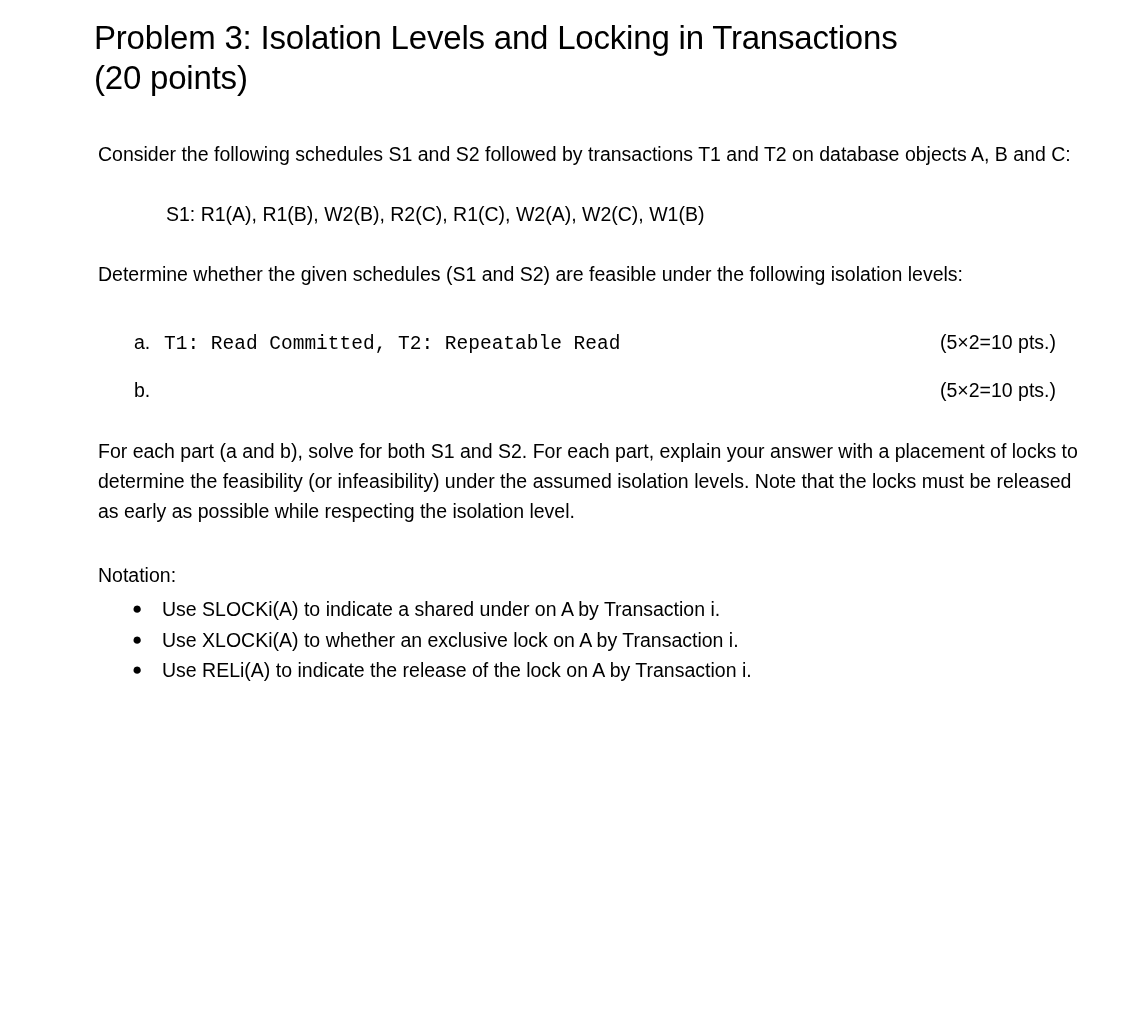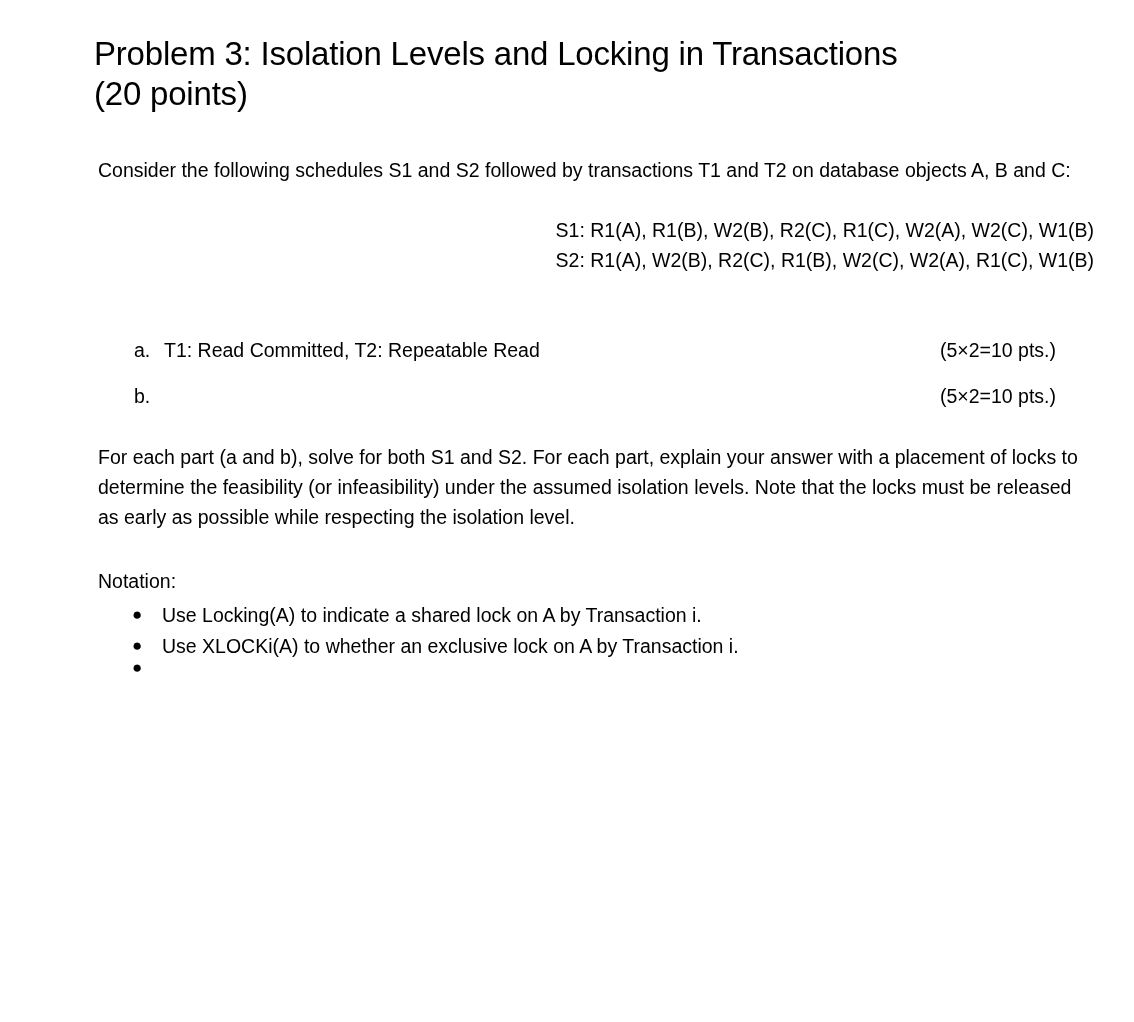--- a/index.html
+++ b/index.html
@@ -8,21 +8,21 @@
     background: #ffffff;
   }
   body {
     width: 1134px;
     height: 1022px;
     font-family: "Liberation Sans", sans-serif;
     color: #000000;
     overflow: hidden;
   }
   .page {
-    padding: 34px 40px 0 94px;
+    padding: 18px 40px 0 94px;
     box-sizing: border-box;
   }
   .title {
     font-size: 33px;
     line-height: 1.22;
     font-weight: normal;
     margin: 0;
     letter-spacing: -0.2px;
     max-width: 830px;
   }
@@ -34,39 +34,40 @@
   }
   .block-gap-lg { height: 36px; }
   .block-gap-md { height: 26px; }
   .block-gap-sm { height: 18px; }
   .schedules {
     margin: 0;
     padding-left: 72px;
     font-size: 19.5px;
     line-height: 1.55;
   }
-  .schedule-line { white-space: nowrap; text-align: right; }
+  .schedule-line { white-space: nowrap; }
   ol.parts {
     margin: 0;
     padding: 0;
     list-style: none;
     font-size: 19.5px;
     line-height: 1.55;
   }
   ol.parts li {
     display: flex;
     align-items: baseline;
     padding-left: 40px;
   }
   ol.parts .marker {
     width: 30px;
     flex: 0 0 30px;
   }
   ol.parts .part-text {
     flex: 0 0 auto;
+    font-family: Liberation Mono, monospace;
   }
   ol.parts .pts {
     margin-left: auto;
     padding-right: 38px;
     white-space: nowrap;
     margin-top: 16px;
   }
   ul.notation {
     margin: 0;
     padding: 0;
@@ -96,25 +97,25 @@
   <h1 class="title">Problem 3: Isolation Levels and Locking in Transactions (20 points)</h1>
 
   <div class="block-gap-lg"></div>
 
   <p class="para">Consider the following schedules S1 and S2 followed by transactions T1 and T2 on database objects A, B and C:</p>
 
   <div class="block-gap-md"></div>
 
   <div class="schedules">
     <div class="schedule-line">S1: R1(A), R1(B), W2(B), R2(C), R1(C), W2(A), W2(C), W1(B)</div>
-    <div class="schedule-line">S2: R1(A), W2(B), R2(C), R1(B), W2(C), W2(A), R1(C), W1(B)</div>
   </div>
 
   <div class="block-gap-md"></div>
 
+  <p class="para">Determine whether the given schedules (S1 and S2) are feasible under the following isolation levels:</p>
 
   <div class="block-gap-sm"></div>
 
   <ol class="parts">
     <li>
       <span class="marker">a.</span>
       <span class="part-text">T1: Read Committed, T2: Repeatable Read</span>
       <span class="pts">(5×2=10 pts.)</span>
     </li>
     <li>
@@ -127,24 +128,25 @@
 
   <p class="para">For each part (a and b), solve for both S1 and S2. For each part, explain your answer with a placement of locks to determine the feasibility (or infeasibility) under the assumed isolation levels. Note that the locks must be released as early as possible while respecting the isolation level.</p>
 
   <div class="block-gap-md"></div>
 
   <p class="para">Notation:</p>
 
   <ul class="notation">
     <li>
       <span class="bullet">●</span>
-      <span>Use Locking(A) to indicate a shared lock on A by Transaction i.</span>
+      <span>Use SLOCKi(A) to indicate a shared under on A by Transaction i.</span>
     </li>
     <li>
       <span class="bullet">●</span>
       <span>Use XLOCKi(A) to whether an exclusive lock on A by Transaction i.</span>
     </li>
     <li>
       <span class="bullet">●</span>
+      <span>Use RELi(A) to indicate the release of the lock on A by Transaction i.</span>
     </li>
   </ul>
 
 </div>
 
 </body></html>

